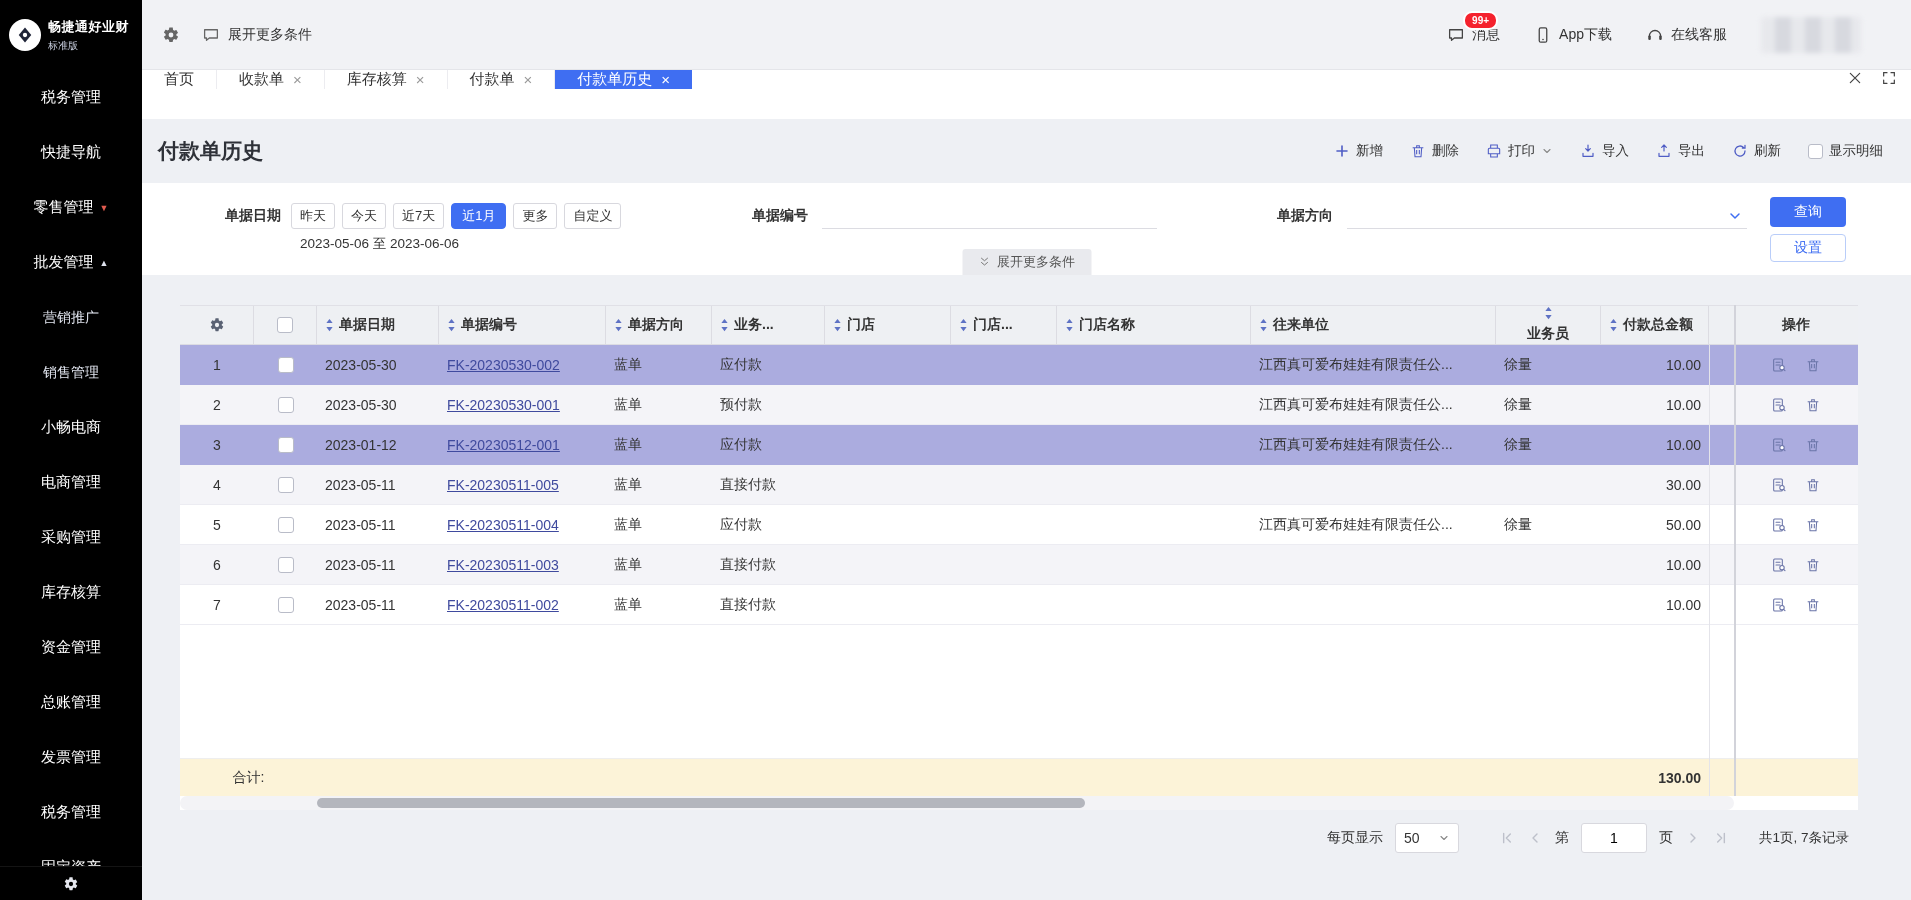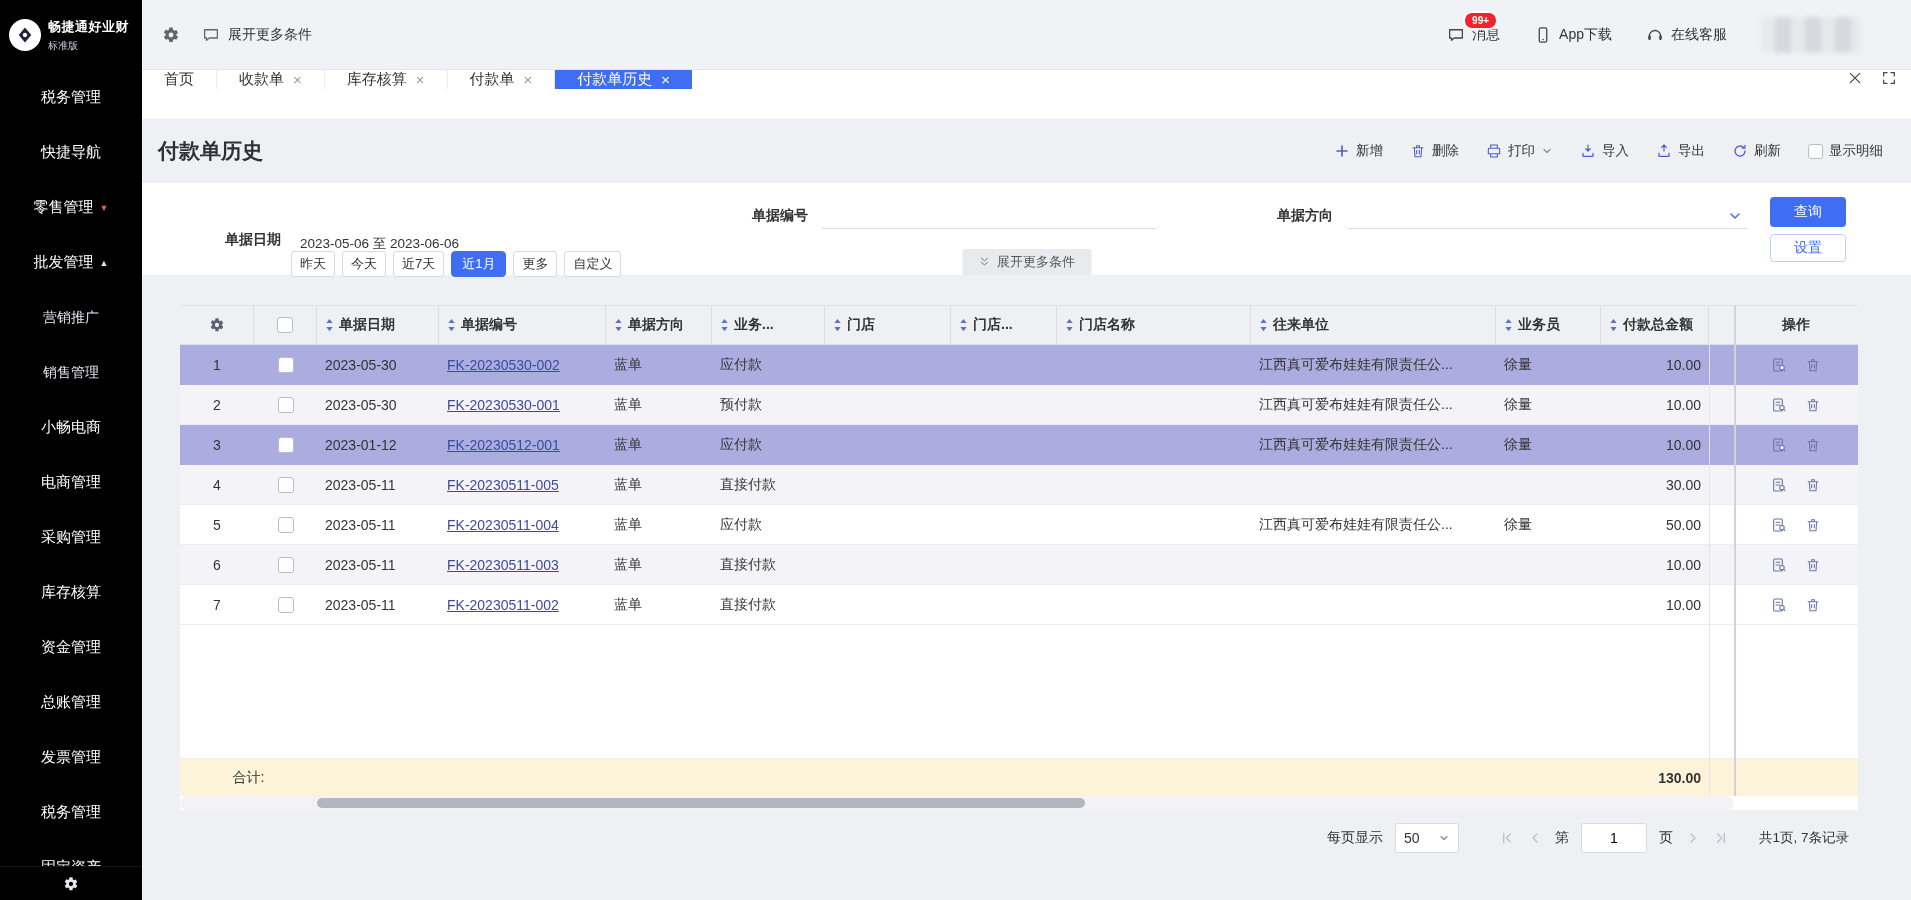--- a/index.html
+++ b/index.html
@@ -61,21 +61,21 @@
   .tb-btn { display:flex; align-items:center; gap:6px; cursor:pointer;text-align:center; }
   .tbic { color:#4f5dc5; }
   .cb { width:16px; height:16px; border:1px solid #b9bcc8; border-radius:3px; background:#fff; display:inline-block; cursor:pointer; flex-shrink:0; }
   .cb.small { width:15px; height:15px; }
 
   
   .filter-card { height:92px; background:#fff; position:relative; }
   .f-label { font-weight:600; color:#333; font-size:14px; white-space:nowrap; }
   .grp-date { position:absolute; left:83px; top:20px; display:flex; align-items:center; gap:10px; }
   .date-opts { display:flex; align-items:center; gap:7px; }
-  .d-opt { border:1px solid #d8d8de; background:#fff; color:#333; border-radius:3px; padding:3px 8px; font-size:13px; cursor:pointer; white-space:nowrap;margin-top:48px; }
+  .d-opt { border:1px solid #d8d8de; background:#fff; color:#333; border-radius:3px; padding:3px 8px; font-size:13px; cursor:pointer; white-space:nowrap; }
   .d-opt.active { background:var(--accent); border-color:var(--accent); color:#fff; border-radius:4px; padding:3px 10px; }
   .date-range { position:absolute; left:158px; top:52px; font-size:13.5px; cursor:pointer; }
   .grp-docno { position:absolute; left:610px; top:20px; display:flex; align-items:center; gap:14px; }
   .underline-input { width:335px; height:26px; border:none; border-bottom:1px solid #dcdce2; background:transparent; outline:none; font-size:14px; font-family:inherit; }
   .grp-dir { position:absolute; left:1135px; top:20px; display:flex; align-items:center; gap:14px; }
   .underline-select { width:400px; height:26px; border-bottom:1px solid #dcdce2; display:flex; align-items:center; justify-content:flex-end; cursor:pointer; padding:0 4px; }
   .btn-query { position:absolute; right:65px; top:14px; width:76px; height:30px; background:var(--accent); color:#fff;
                border:none; border-radius:4px; font-size:14px; cursor:pointer; font-family:inherit; }
   .btn-settings { position:absolute; right:65px; top:51px; width:76px; height:28px; background:#fff; color:var(--accent);
                   border:1px solid #b9cdf9; border-radius:4px; font-size:14px; cursor:pointer; font-family:inherit; }
@@ -459,21 +459,21 @@
             </div>
             <div class="th" style="width: 245px;">
               <span class="icon sort">
                 <svg viewBox="0 0 10 16">
                   <path d="M5 1l3.6 4.6H1.4z" fill="currentColor"></path>
                   <path d="M5 15l-3.6-4.6h7.2z" fill="currentColor"></path>
                 </svg>
               </span>
               <span>往来单位</span>
             </div>
-            <div class="th" style="width: 105px;">
+            <div class="th" style="width: 105px; flex-direction: column;">
               <span class="icon sort">
                 <svg viewBox="0 0 10 16">
                   <path d="M5 1l3.6 4.6H1.4z" fill="currentColor"></path>
                   <path d="M5 15l-3.6-4.6h7.2z" fill="currentColor"></path>
                 </svg>
               </span>
               <span>业务员</span>
             </div>
             <div class="th" style="width: 108px;">
               <span class="icon sort">

